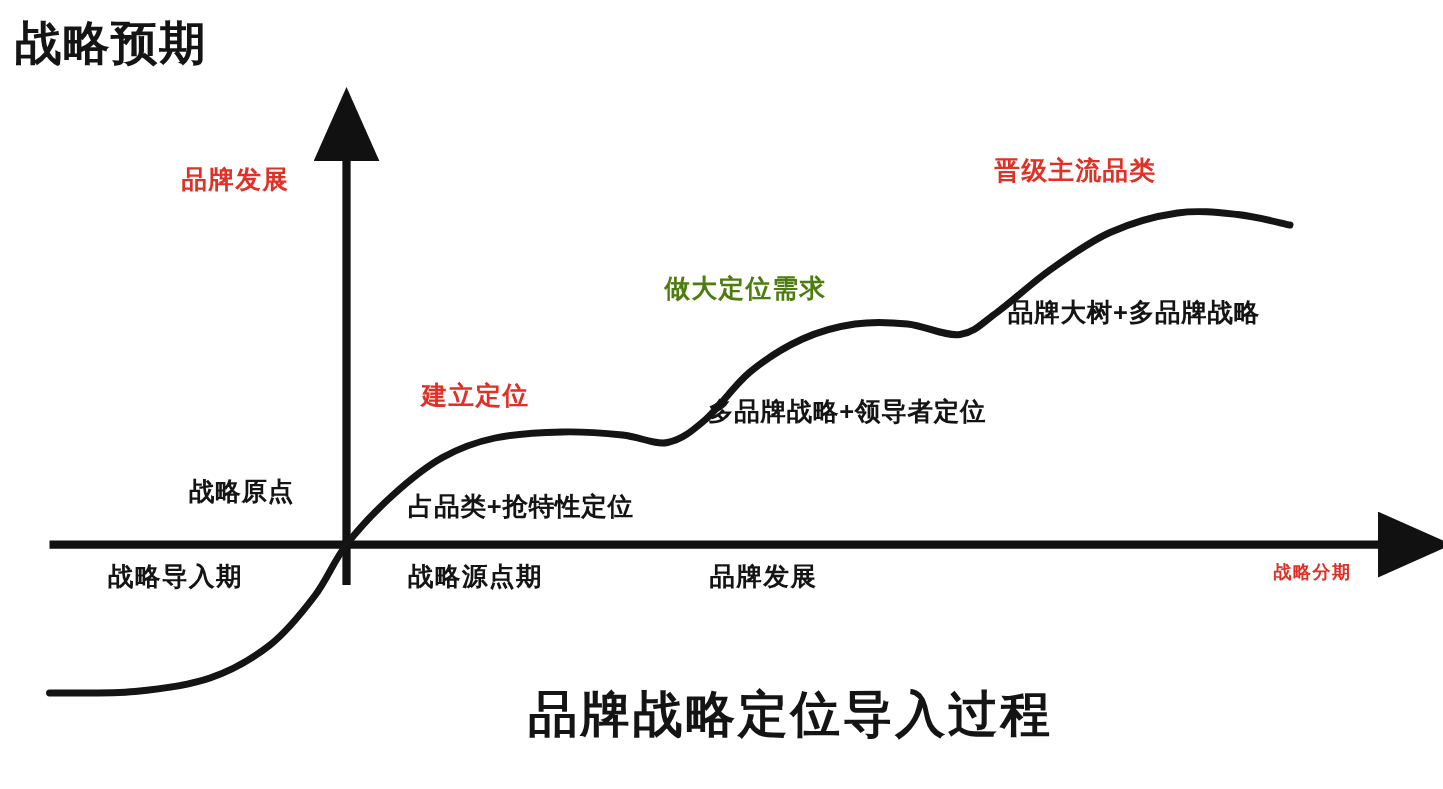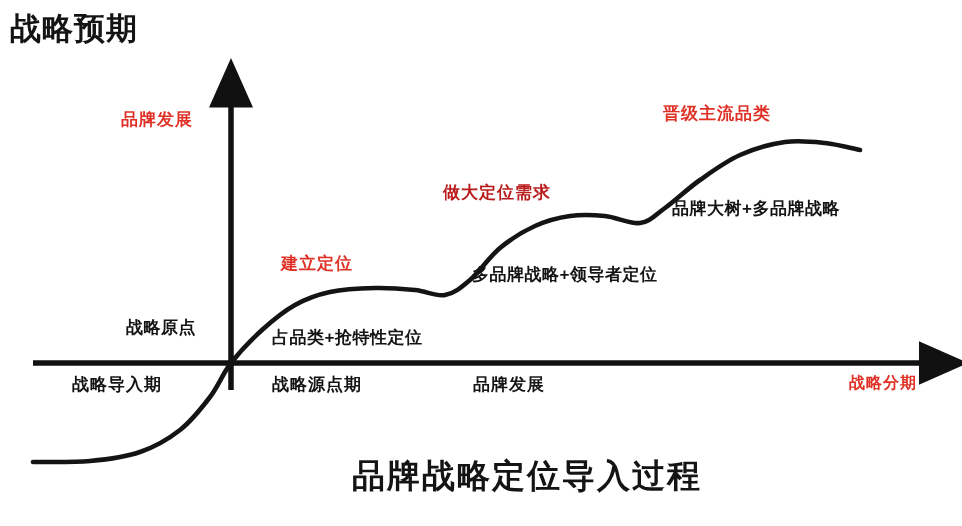--- a/index.html
+++ b/index.html
@@ -46,21 +46,21 @@
   
   .red-label {
     font-size: 17px;
     font-weight: bold;
     letter-spacing: 1px;
   }
   .lbl-brand-dev  { left: 121px; top: 108px; }
   .lbl-establish  { left: 281px; top: 252px; }
   .lbl-demand     { left: 443px; top: 181px; }
   .lbl-mainstream { left: 663px; top: 102px; }
-  .lbl-axis-x     { left: 849px; top: 373px; font-size: 16px; }
+  .lbl-axis-x     { left: 849px; top: 373px; font-size: 12px; }
 
   
   .blk-label {
     font-size: 17px;
     font-weight: bold;
     letter-spacing: 0.5px;
     color: #141414;
   }
   .lbl-origin   { left: 110px; top: 316px; }
   .lbl-occupy   { left: 272px; top: 326px; }
@@ -106,21 +106,21 @@
 
     <line x1="231" y1="390" x2="231" y2="102" stroke="#111111" stroke-width="5.5" marker-end="url(#arrowHead)"></line>
 
     <path id="growth-curve" fill="none" stroke="#141414" stroke-width="4.6" stroke-linecap="round" stroke-linejoin="round" d="M 33 462 C 42.50 461.83, 72.17 462.67, 90 461 C 107.83 459.33, 125.00 457.17, 140 452 C 155.00 446.83, 168.33 439.17, 180 430 C 191.67 420.83, 201.50 408.17, 210 397 C 218.50 385.83, 222.33 374.17, 231 363 C 239.67 351.83, 251.33 339.67, 262 330 C 272.67 320.33, 283.67 311.33, 295 305 C 306.33 298.67, 316.67 294.83, 330 292 C 343.33 289.17, 360.83 288.33, 375 288 C 389.17 287.67, 403.33 288.83, 415 290 C 426.67 291.17, 435.83 296.67, 445 295 C 454.17 293.33, 460.83 287.83, 470 280 C 479.17 272.17, 489.17 257.00, 500 248 C 510.83 239.00, 523.33 231.33, 535 226 C 546.67 220.67, 558.33 217.67, 570 216 C 581.67 214.33, 593.33 214.83, 605 216 C 616.67 217.17, 630.00 224.33, 640 223 C 650.00 221.67, 655.00 215.17, 665 208 C 675.00 200.83, 687.50 188.83, 700 180 C 712.50 171.17, 725.83 161.33, 740 155 C 754.17 148.67, 770.83 144.00, 785 142 C 799.17 140.00, 812.50 141.67, 825 143 C 837.50 144.33, 854.17 148.83, 860 150"></path>
   </svg>
 
   <div class="abs red-label lbl-brand-dev" style="color: rgb(224, 49, 39);">品牌发展</div>
 
   <div class="abs red-label lbl-establish" style="color: rgb(224, 49, 39);">建立定位</div>
 
-  <div class="abs red-label lbl-demand" style="color: #b91c1c;">做大定位需求</div>
+  <div class="abs red-label lbl-demand" style="color: #4d7c0f;">做大定位需求</div>
 
   <div class="abs red-label lbl-mainstream" style="color: rgb(224, 49, 39);">晋级主流品类</div>
 
   <div class="abs red-label lbl-axis-x" style="color: rgb(224, 49, 39);">战略分期</div>
 
   <div class="abs blk-label lbl-origin" style="color: rgb(20, 20, 20); margin-left: 16px;">战略原点</div>
 
   <div class="abs blk-label lbl-occupy" style="color: rgb(20, 20, 20);">占品类+抢特性定位</div>
 
   <div class="abs blk-label lbl-hot" style="color: rgb(20, 20, 20);">多品牌战略+领导者定位</div>

